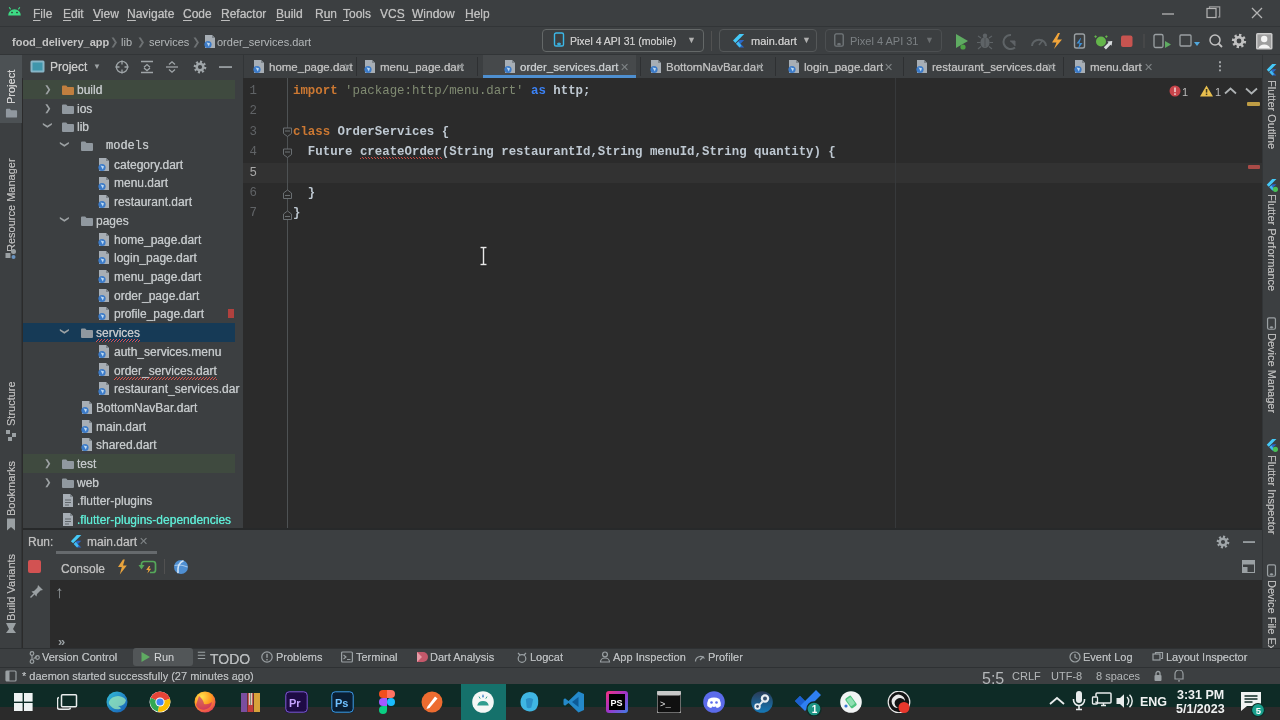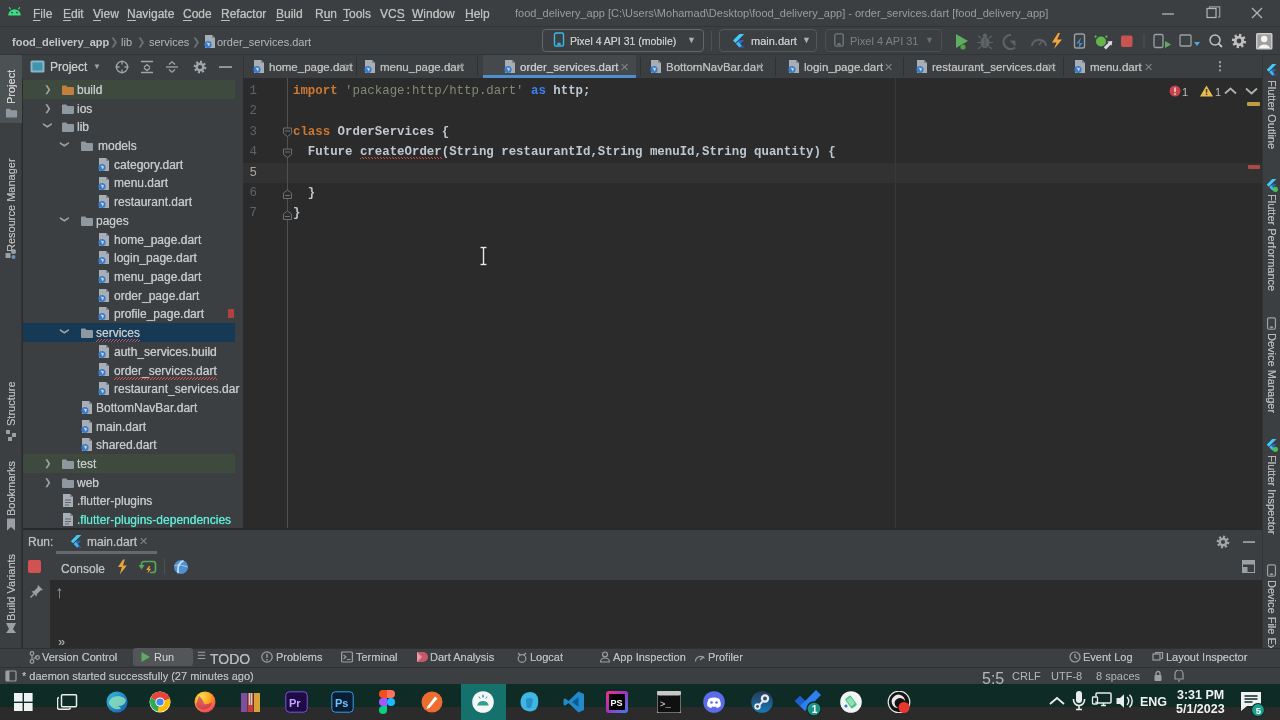--- a/index.html
+++ b/index.html
@@ -58,21 +58,20 @@
 <div class="abs ui" style="left:93px;top:7px"><u>V</u>iew</div>
 <div class="abs ui" style="left:127px;top:7px"><u>N</u>avigate</div>
 <div class="abs ui" style="left:183px;top:7px"><u>C</u>ode</div>
 <div class="abs ui" style="left:221px;top:7px"><u>R</u>efactor</div>
 <div class="abs ui" style="left:276px;top:7px"><u>B</u>uild</div>
 <div class="abs ui" style="left:315px;top:7px">R<u>u</u>n</div>
 <div class="abs ui" style="left:343px;top:7px"><u>T</u>ools</div>
 <div class="abs ui" style="left:380px;top:7px">VC<u>S</u></div>
 <div class="abs ui" style="left:412px;top:7px"><u>W</u>indow</div>
 <div class="abs ui" style="left:465px;top:7px"><u>H</u>elp</div>
-<div class="abs" style="left:515px;top:7px;color:#9a9da0;font-size:11px;white-space:nowrap">food_delivery_app [C:\Users\Mohamad\Desktop\food_delivery_app] - order_services.dart [food_delivery_app]</div>
 <svg class="abs" style="left:1160px;top:6px" width="110" height="16" viewBox="0 0 110 16">
   <line x1="2" y1="8" x2="14" y2="8" stroke="#b4b4b4" stroke-width="1.3"></line>
   <rect x="47" y="2.5" width="9" height="9" fill="none" stroke="#b4b4b4" stroke-width="1.2"></rect>
   <path d="M49.5 2.5 v-1.7 h10.2 v10.2 h-1.7" fill="none" stroke="#b4b4b4" stroke-width="1.2" opacity="0.8"></path>
   <path d="M92 2 l10 10 M102 2 l-10 10" stroke="#b4b4b4" stroke-width="1.3"></path>
 </svg>
 
 <div class="abs panel" style="left:0;top:27px;width:1280px;height:28px;border-bottom:1px solid #323537;"></div>
 <div class="abs" style="left:12px;top:36px;color:#c4c4c4;font-size:11px;font-weight:bold;white-space:nowrap">food_delivery_app</div>
 <div class="abs crumbsep" style="left:110px;top:36px">❯</div>
@@ -290,21 +289,21 @@
 <div class="abs" style="left:54px;top:24px;color:#c3c7c9;font-size:12px;white-space:nowrap;text-shadow:0 0 0.7px currentColor;">ios</div>
 <div class="abs" style="left:20px;top:43px;color:#9da2a4;font-size:9px;transform:rotate(90deg);transform-origin:50% 50%;width:9px;">❯</div>
 <svg class="abs" style="left:38px;top:42px" width="14" height="13" viewBox="0 0 14 13">
         <path d="M1 3.5 q0-1 1-1 h3.2 l1.3 1.5 h5.5 q1 0 1 1 v6 q0 1-1 1 h-10 q-1 0-1-1 z" fill="#90989f"></path>
       </svg>
 <div class="abs" style="left:54px;top:42px;color:#c3c7c9;font-size:12px;white-space:nowrap;text-shadow:0 0 0.7px currentColor;">lib</div>
 <div class="abs" style="left:37px;top:62px;color:#9da2a4;font-size:9px;transform:rotate(90deg);transform-origin:50% 50%;width:9px;">❯</div>
 <svg class="abs" style="left:57px;top:61px" width="14" height="13" viewBox="0 0 14 13">
         <path d="M1 3.5 q0-1 1-1 h3.2 l1.3 1.5 h5.5 q1 0 1 1 v6 q0 1-1 1 h-10 q-1 0-1-1 z" fill="#90989f"></path>
       </svg>
-<div class="abs" style="left:75px;top:61px;color:#c3c7c9;font-size:12px;white-space:nowrap;text-shadow:0 0 0.7px currentColor;">models</div>
+<div class="abs" style="left:83px;top:61px;color:#c3c7c9;font-size:12px;white-space:nowrap;text-shadow:0 0 0.7px currentColor;font-family:Liberation Mono, monospace;">models</div>
 <svg class="abs" style="left:74px;top:79px" width="13" height="15" viewBox="0 0 13 15">
         <use href="#dartfile"></use>
       </svg>
 <div class="abs" style="left:91px;top:80px;color:#c3c7c9;font-size:12px;white-space:nowrap;text-shadow:0 0 0.7px currentColor;">category.dart</div>
 <svg class="abs" style="left:74px;top:98px" width="13" height="15" viewBox="0 0 13 15">
         <use href="#dartfile"></use>
       </svg>
 <div class="abs" style="left:91px;top:98px;color:#c3c7c9;font-size:12px;white-space:nowrap;text-shadow:0 0 0.7px currentColor;">menu.dart</div>
 <svg class="abs" style="left:74px;top:116px" width="13" height="15" viewBox="0 0 13 15">
         <use href="#dartfile"></use>
@@ -338,21 +337,21 @@
 <div class="abs" style="left:205px;top:231px;width:6px;height:9px;background:#b0413e;"></div>
 <div class="abs" style="left:0;top:245px;width:212px;height:19px;background:#163a56;"></div>
 <div class="abs" style="left:37px;top:249px;color:#9da2a4;font-size:9px;transform:rotate(90deg);transform-origin:50% 50%;width:9px;">❯</div>
 <svg class="abs" style="left:57px;top:248px" width="14" height="13" viewBox="0 0 14 13">
         <path d="M1 3.5 q0-1 1-1 h3.2 l1.3 1.5 h5.5 q1 0 1 1 v6 q0 1-1 1 h-10 q-1 0-1-1 z" fill="#90989f"></path>
       </svg>
 <div class="abs" style="left:73px;top:248px;color:#c3c7c9;font-size:12px;white-space:nowrap;text-shadow:0 0 0.7px currentColor;background-image:linear-gradient(135deg, transparent 38%, #e0524c 38%, #e0524c 62%, transparent 62%);background-size:3px 2.6px;background-repeat:repeat-x;background-position:0 100%;padding-bottom:2px;">services</div>
 <svg class="abs" style="left:74px;top:266px" width="13" height="15" viewBox="0 0 13 15">
         <use href="#dartfile"></use>
       </svg>
-<div class="abs" style="left:91px;top:267px;color:#c3c7c9;font-size:12px;white-space:nowrap;text-shadow:0 0 0.7px currentColor;">auth_services.build</div>
+<div class="abs" style="left:91px;top:267px;color:#c3c7c9;font-size:12px;white-space:nowrap;text-shadow:0 0 0.7px currentColor;">auth_services.menu</div>
 <svg class="abs" style="left:74px;top:284px" width="13" height="15" viewBox="0 0 13 15">
         <use href="#dartfile"></use>
       </svg>
 <div class="abs" style="left:91px;top:286px;color:#c3c7c9;font-size:12px;white-space:nowrap;text-shadow:0 0 0.7px currentColor;background-image:linear-gradient(135deg, transparent 38%, #e0524c 38%, #e0524c 62%, transparent 62%);background-size:3px 2.6px;background-repeat:repeat-x;background-position:0 100%;padding-bottom:2px;">order_services.dart</div>
 <svg class="abs" style="left:74px;top:303px" width="13" height="15" viewBox="0 0 13 15">
         <use href="#dartfile"></use>
       </svg>
 <div class="abs" style="left:91px;top:304px;color:#c3c7c9;font-size:12px;white-space:nowrap;text-shadow:0 0 0.7px currentColor;">restaurant_services.dar</div>
 <svg class="abs" style="left:57px;top:322px" width="13" height="15" viewBox="0 0 13 15">
         <use href="#dartfile"></use>
@@ -408,21 +407,21 @@
         <path d="M4 50 h5" stroke-width="1.1"></path>
     <path d="M2.5 68 h8 v5.5 l-4 3 -4-3 z"></path>
         <path d="M4 71 h5" stroke-width="1.1"></path>
     <path d="M2.5 117.5 h8 v-5.5 l-4 -3 -4 3 z"></path>
         <path d="M4 114.5 h5" stroke-width="1.1"></path>
     <path d="M2.5 138.5 h8 v-5.5 l-4 -3 -4 3 z"></path>
         <path d="M4 135.5 h5" stroke-width="1.1"></path>
   </g>
 </svg>
 
-<div class="abs mono" style="left:293px;top:81px;font-size:12.4px;line-height:20.4px;white-space:pre;color:#bec8d1;font-weight:bold;"><span style="color:#cc7832">import</span> <span style="color:#808b72;font-weight:normal">'package:http/http.dart'</span> <span style="color:#3b82f6">as</span> http;
+<div class="abs mono" style="left:293px;top:81px;font-size:12.4px;line-height:20.4px;white-space:pre;color:#bec8d1;font-weight:bold;"><span style="color:#cc7832">import</span> <span style="color:#808b72;font-weight:normal">'package:http/menu.dart'</span> <span style="color:#3b82f6">as</span> http;
 
 <span style="color:#cc7832">class</span> OrderServices {
   Future <span id="createorder" style="background-image:linear-gradient(135deg, transparent 40%, #d14b44 40%, #d14b44 60%, transparent 60%);background-size:3px 2.4px;background-repeat:repeat-x;background-position:0 100%;">createOrder</span>(String restaurantId,String menuId,String quantity) {
 
   }
 }</div>
 
 <div class="abs" style="left:1168px;top:84px;width:90px;height:14px;">
   <svg width="90" height="14" viewBox="0 0 90 14">
     <circle cx="7" cy="7" r="5.5" fill="#c7444a"></circle>

